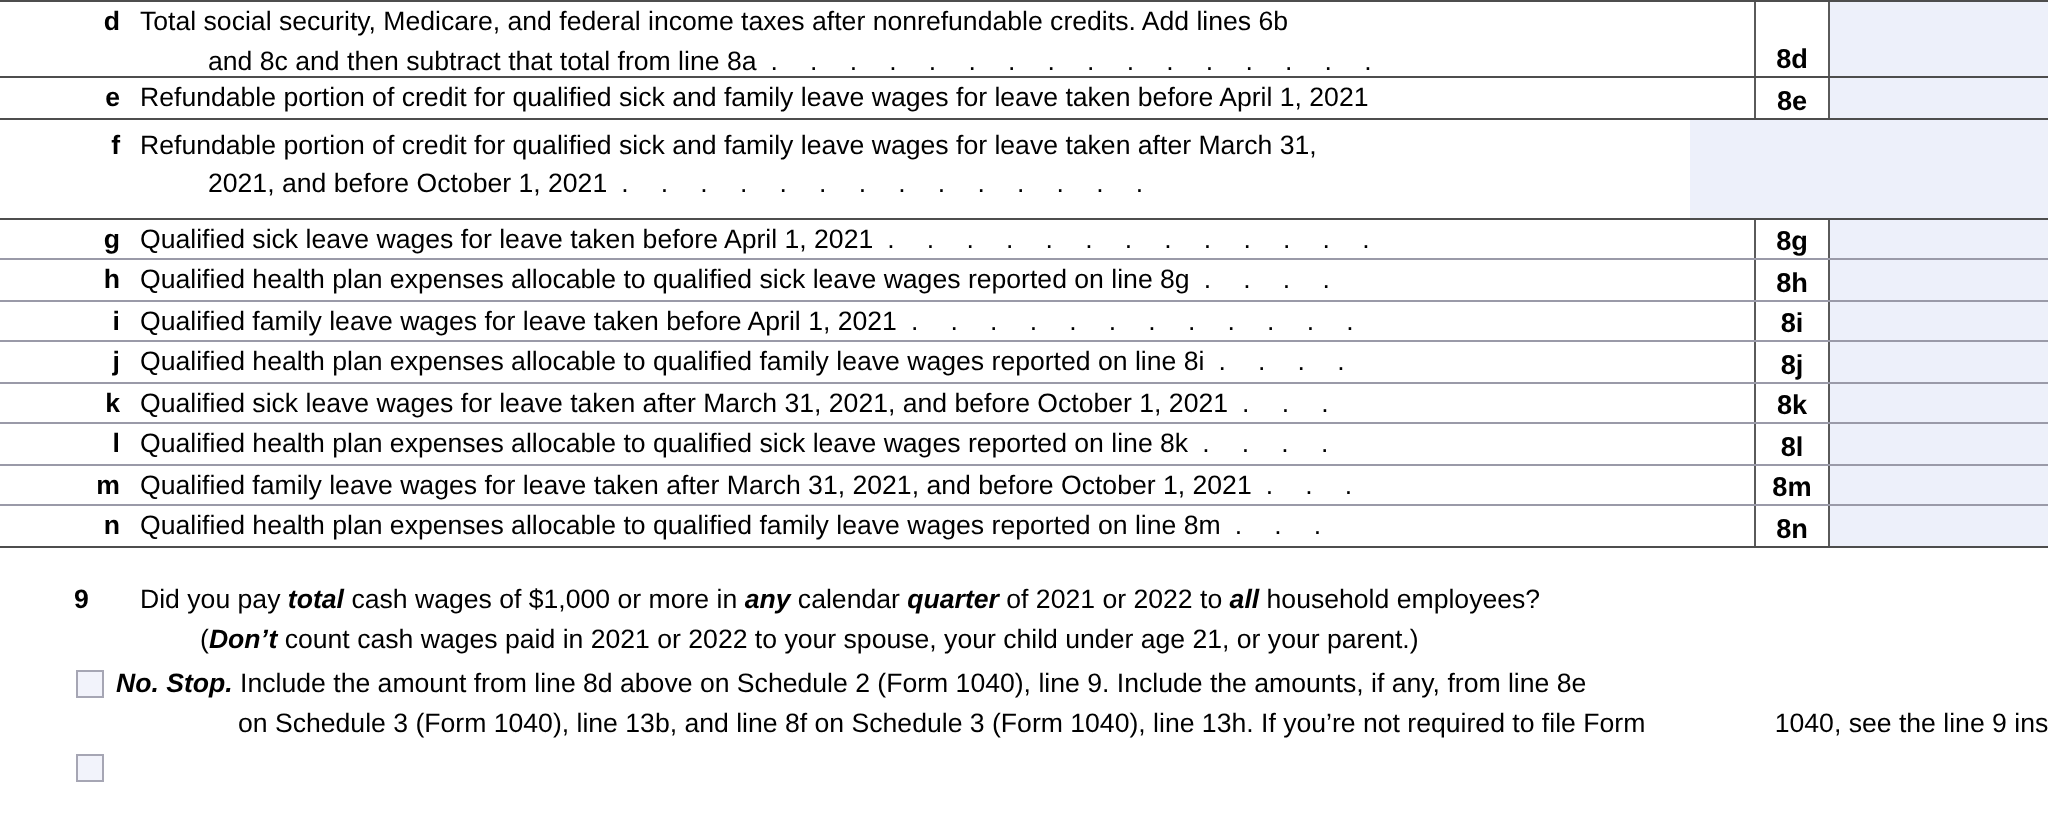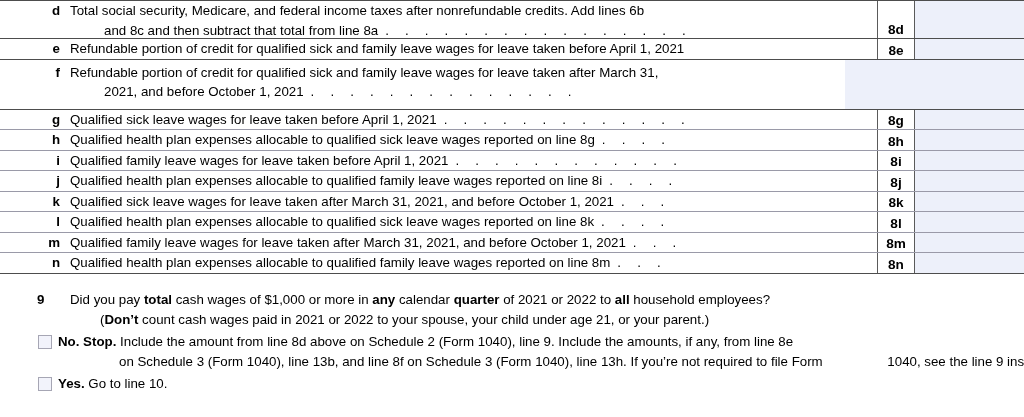--- a/index.html
+++ b/index.html
@@ -166,21 +166,21 @@
     margin-right: 6px;
   }
   .cklabel { display: block; }
   .ckwrap { display: block; }
   .ckcont {
     padding-left: 61px;
     font-size: 13.3px;
     line-height: 19.5px;
     white-space: nowrap;
   }
-  b { font-weight: bold; }
+  b { font-weight: bold; font-style: italic; }
 </style>
 </head>
 <body>
 
 <div class="sheet">
 
   <div class="table8">
 
     <div class="row h39 topline botline">
       <div class="desc">
@@ -319,20 +319,17 @@
       <span class="checkbox"></span>
       <span class="ckwrap">
         <span class="cklabel"><b>No. Stop.</b><span> Include the amount from line 8d above on Schedule 2 (Form 1040), line 9. Include the amounts, if any, from line 8e</span></span>
         <span class="ckcont">on Schedule 3 (Form 1040), line 13b, and line 8f on Schedule 3 (Form 1040), line 13h. If you’re not required to file Form</span>
         <span class="ckcont">1040, see the line 9 instructions.</span>
       </span>
     </div>
 
     <div class="ckrow">
       <span class="checkbox"></span>
-      <span class="ckwrap">
-        <span class="cklabel"><b>Yes.</b><span> Go to line 10.</span></span>
-      </span>
     </div>
 
   </div>
 
 </div>
 
 </body></html>

